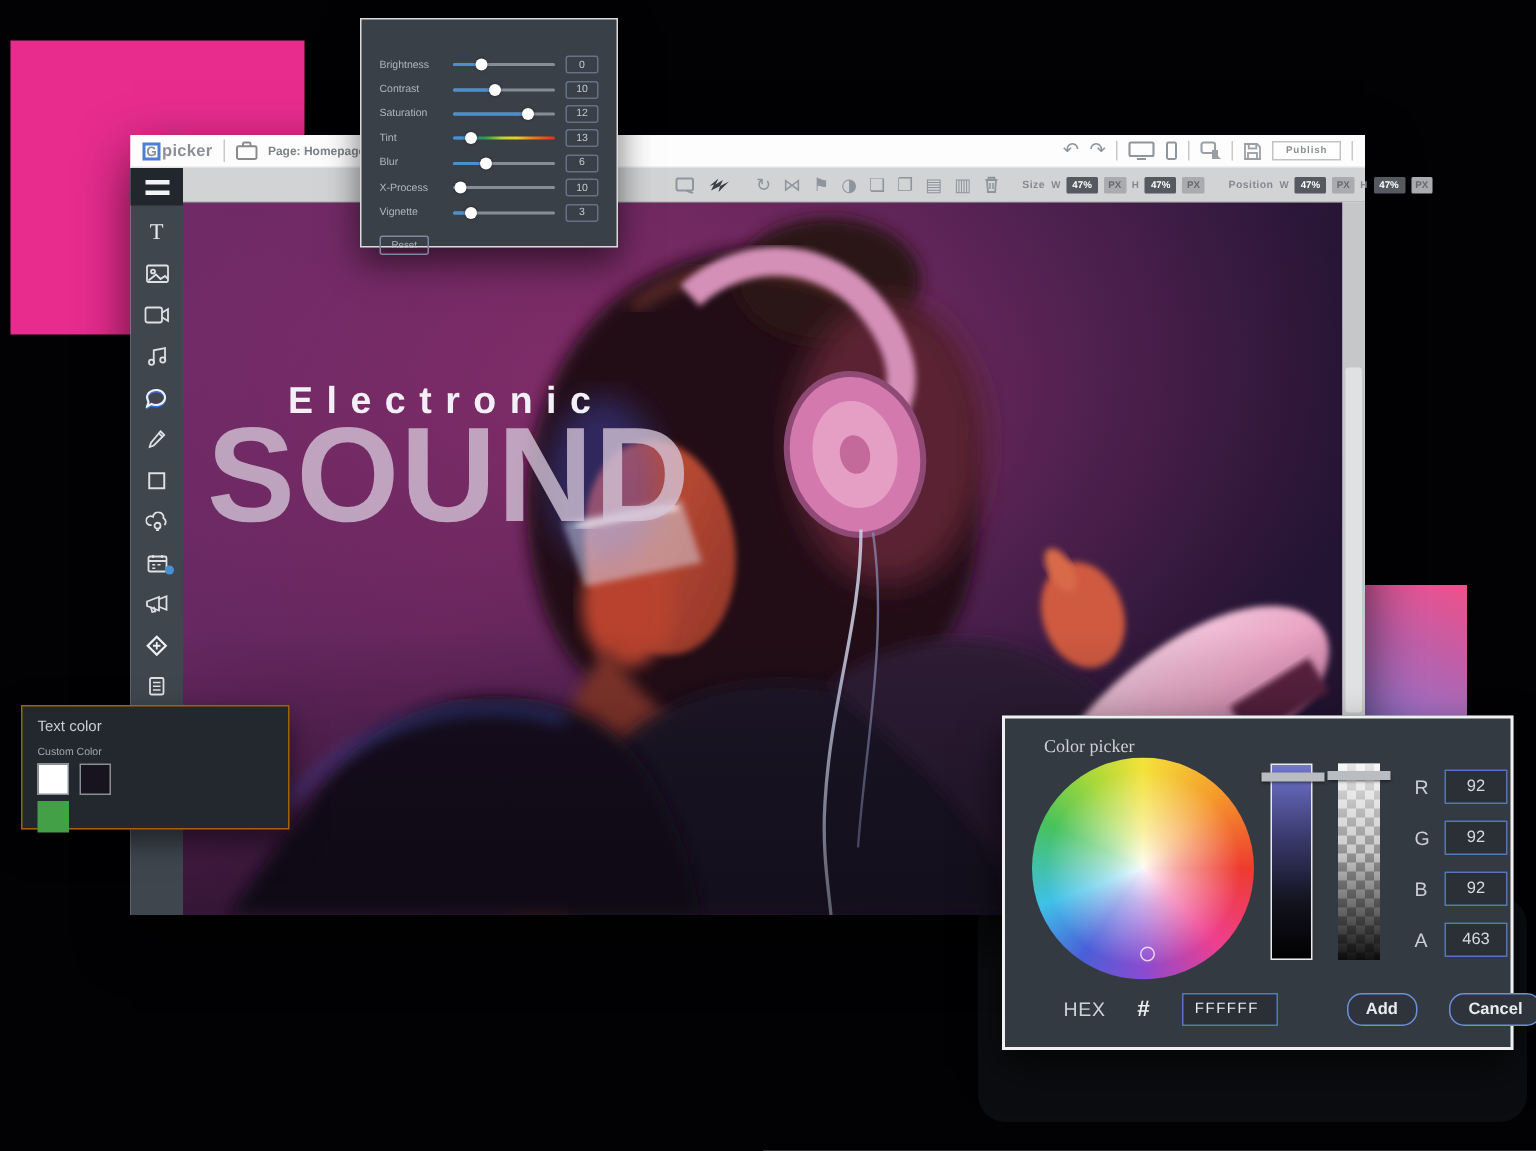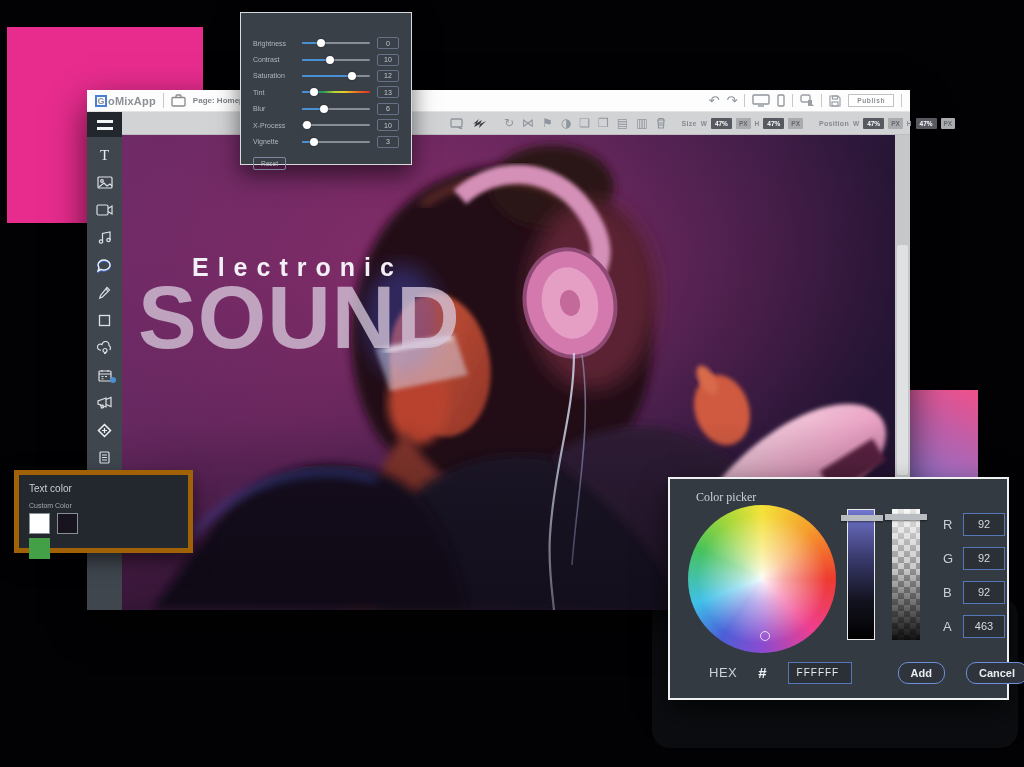--- a/index.html
+++ b/index.html
@@ -80,21 +80,21 @@
   .srow .fill { position:absolute; left:0; top:0; height:2px; background:#4a8fd4; border-radius:1px; }
   .srow .fill::after { content:""; position:absolute; right:-4px; top:-3px; width:8px; height:8px;
     background:#fff; border-radius:50%; box-shadow:0 0 2px rgba(0,0,0,.5); }
   .srow .vbox { width:22px; height:12px; border:1px solid #667086; border-radius:2px; color:#c3cad3;
     font-size:7px; display:flex; align-items:center; justify-content:center; }
   #reset-btn { margin-top:7px; display:inline-block; border:1px solid #7f8globalą; border:1px solid #7f87a0; border-radius:2px;
     color:#aeb6bf; font-size:6.5px; padding:2px 7px; background:transparent; }
 
   
   #textcolor-panel { left:14px; top:470px; width:179px; height:83px; background:#23282e;
-    border:5px solid #a16207; box-shadow:0 8px 18px rgba(0,0,0,.5); padding:8px 10px; }
+    border:1px solid #a16207; box-shadow:0 8px 18px rgba(0,0,0,.5); padding:8px 10px; }
   #textcolor-panel .title { font-size:10px; color:#c8cdd4; }
   #textcolor-panel .sub { font-size:7px; color:#a2a8b0; margin-top:8px; }
   .swrow { display:flex; gap:7px; margin-top:4px; }
   .swatch { width:21px; height:21px; border:1px solid #8a8f96; }
 
   
   #picker { left:668px; top:477px; width:341px; height:223px; background:#343a41;
     border:2px solid #eef0f2; box-shadow:0 12px 26px rgba(0,0,0,.6); }
   #picker .title { position:absolute; left:26px; top:11px; font-size:12px; color:#ccd2d9;font-family:Liberation Serif, serif; }
   #wheel { position:absolute; left:18px; top:26px; width:148px; height:148px; border-radius:50%;
@@ -135,21 +135,21 @@
   <div id="pink-square" class="abs" style="background: rgb(231, 44, 142);"></div>
   <div id="grad-square" class="abs"></div>
   <div id="dark-card" class="abs"></div>
 
   <div id="window" class="abs">
 
     <div id="menubar">
       <div class="mb-left">
         <div id="logo">
           <span class="gbox">G</span>
-          <span class="rest">oMixApp</span>
+          <span class="rest">picker</span>
         </div>
         <span class="vdiv tall"></span>
         <span class="mb-ic">
           <svg width="15" height="13" viewBox="0 0 15 13" fill="none" stroke="#8a8a8a" stroke-width="1.3">
             <rect x="1" y="3.5" width="13" height="8.5" rx="1"></rect>
               <path d="M5 3.5 V2 a1 1 0 0 1 1-1 h3 a1 1 0 0 1 1 1 v1.5"></path>
           </svg>
         </span>
         <div id="page-select">
           <span class="lbl">Page: Homepage</span>

